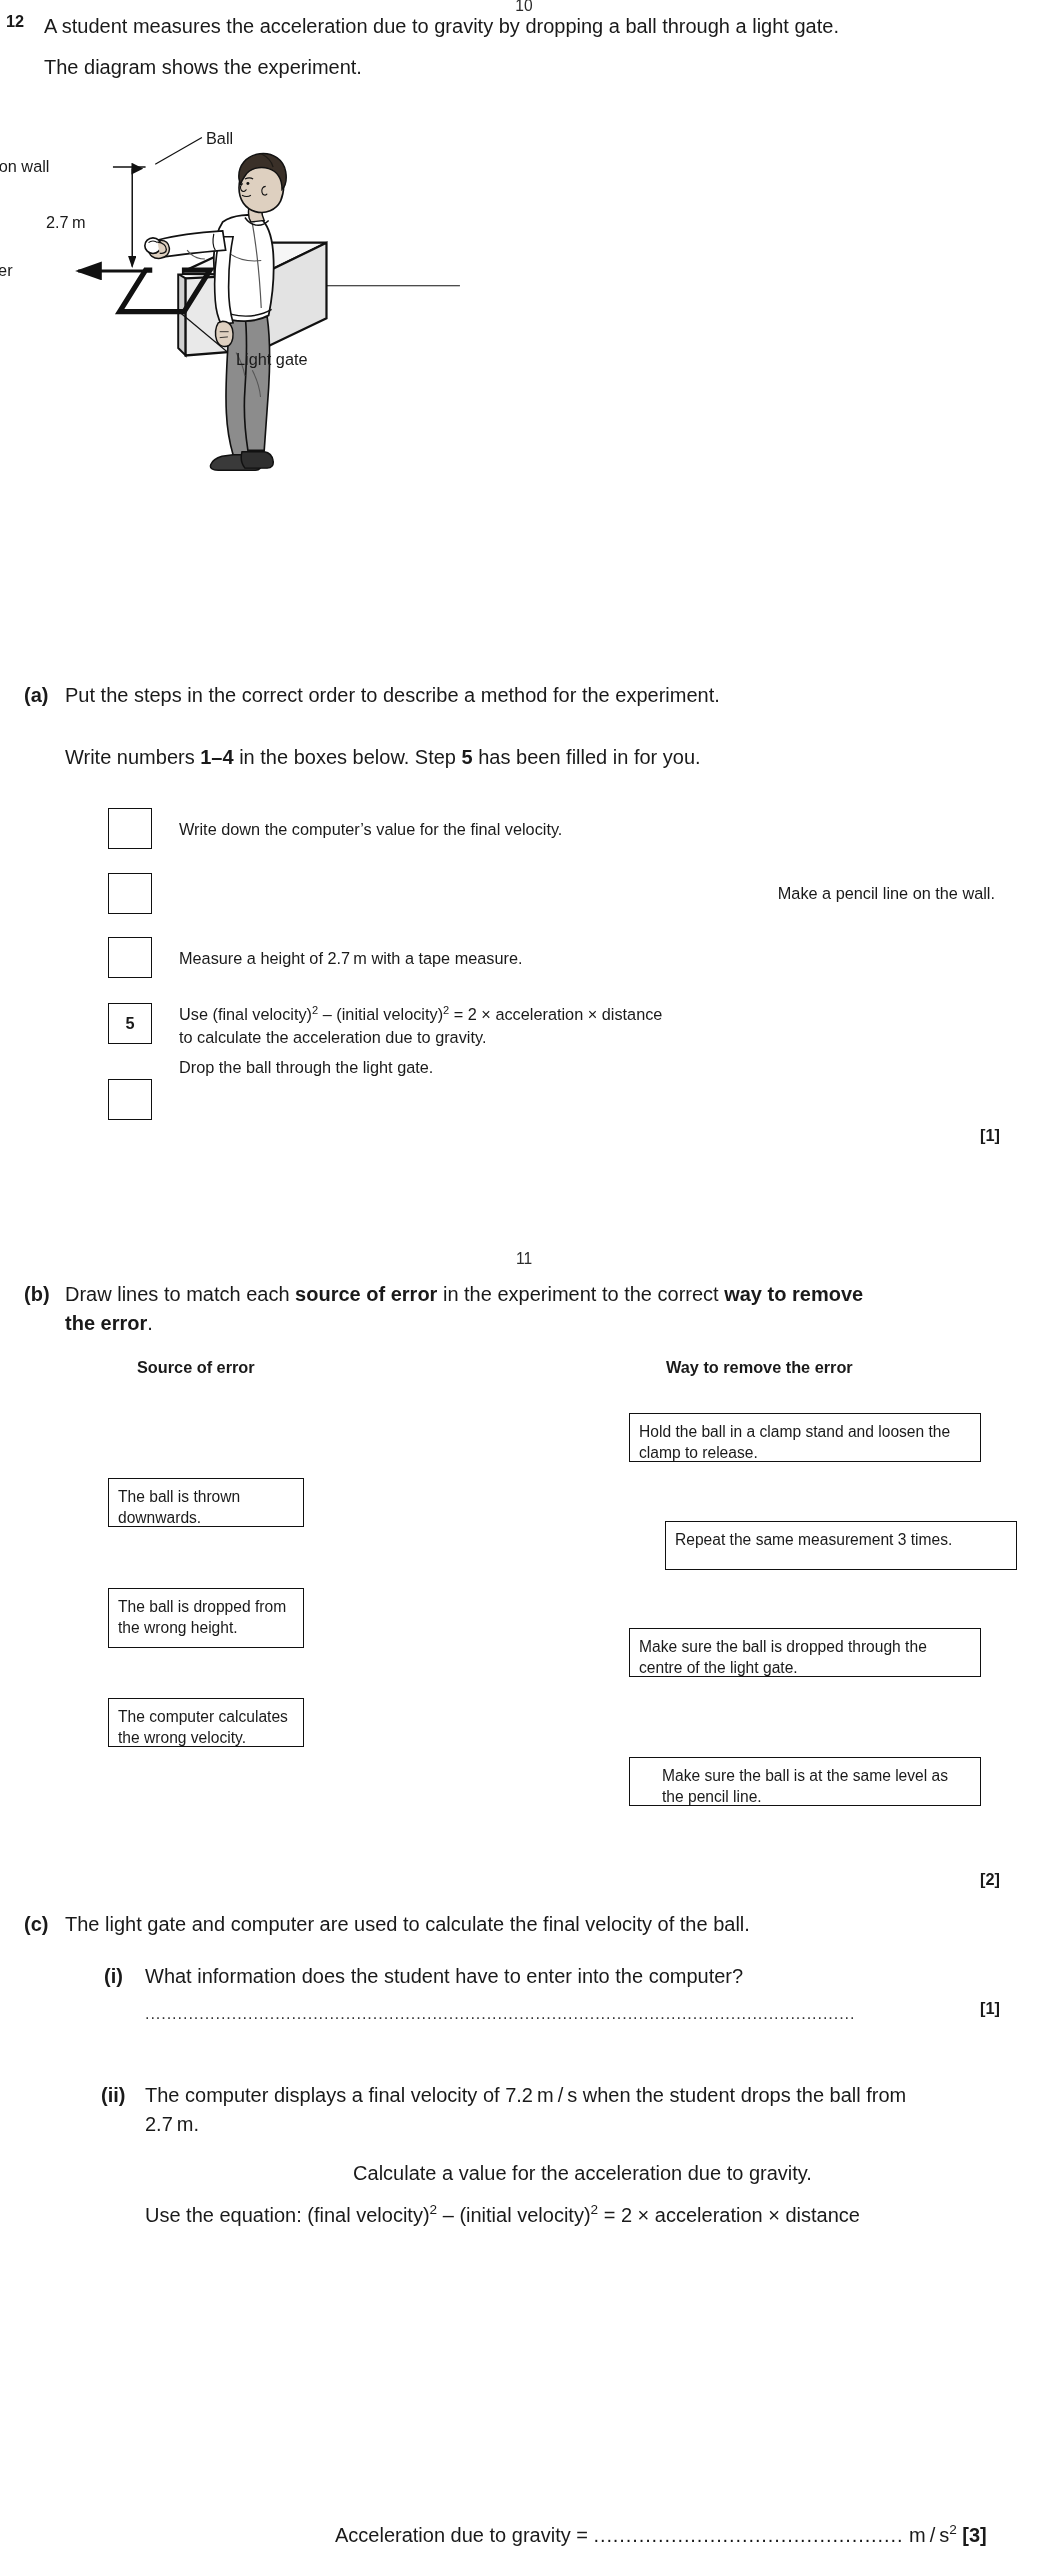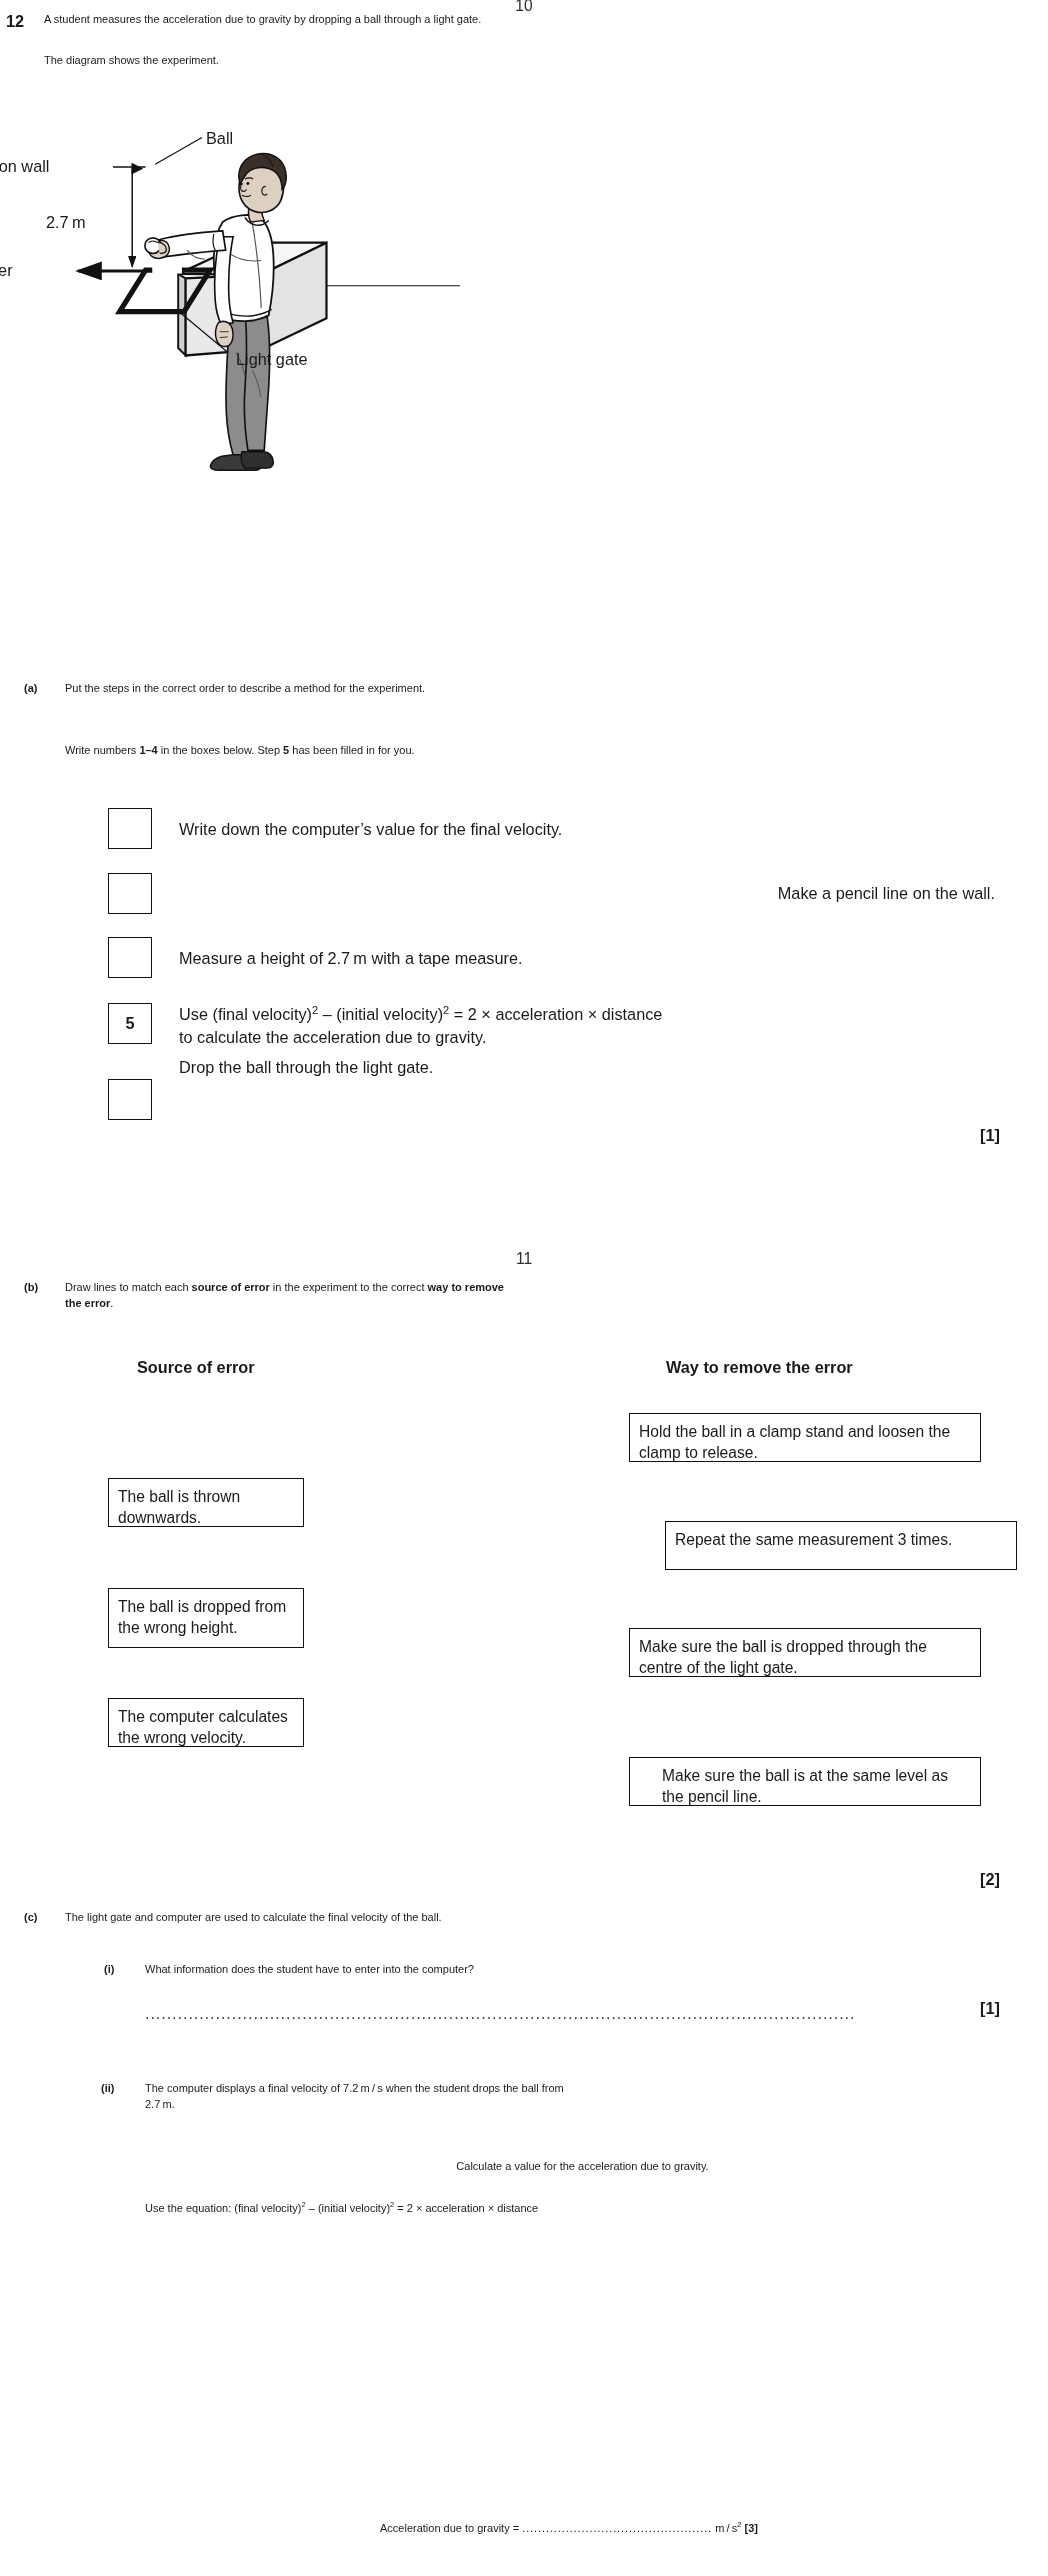--- a/index.html
+++ b/index.html
@@ -5,21 +5,21 @@
 <style>
   html,body{margin:0;padding:0;background:#fff;}
   body{
     width:1048px;height:2576px;position:relative;
     font-family:"Liberation Sans", sans-serif;
     color:#1a1a1a;
     -webkit-font-smoothing:antialiased;
   }
   .pg{position:absolute;left:0;right:0;text-align:center;font-size:15.6px;color:#2b2b2b;}
   .qnum{position:absolute;font-weight:bold;font-size:16.3px;}
-  .txt{position:absolute;font-size:11px;line-height:1.45;}
+  .txt{position:absolute;font-size:20px;line-height:1.45;}
   .b{font-weight:bold;}
   sup{font-size:0.68em;vertical-align:super;line-height:0;}
 
   
   .stepbox{
     position:absolute;width:42px;height:39px;border:1.2px solid #111;background:#fff;
     display:flex;align-items:center;justify-content:center;
     font-size:16.3px;font-weight:bold;
   }
   .steptext{position:absolute;font-size:16.3px;line-height:1.4;}
@@ -226,19 +226,19 @@
 <div class="txt b" style="left:101px;top:2081px;">(ii)</div>
 <div class="txt" style="left:145px;top:2081px;width:882px;">
   <span>The computer displays a final velocity of 7.2 m / s when the student drops the ball from</span><br>
   <span>2.7 m.</span>
 </div>
 <div class="txt" style="left:145px;top:2159px;width:875px;text-align:center;">Calculate a value for the acceleration due to gravity.</div>
 <div class="txt" style="left:145px;top:2201px;width:875px;">
   <span>Use the equation: (final velocity)</span><sup>2</sup><span> – (initial velocity)</span><sup>2</sup><span> = 2 × acceleration × distance</span>
 </div>
 
-<div class="txt" style="left:335px;top:2521px;white-space:nowrap;margin-left:45px;">
+<div class="txt" style="left:335px;top:2521px;white-space:nowrap;">
   <span>Acceleration due to gravity =</span>
   <span class="answer-dots" style="letter-spacing:0.9px;">................................................</span>
   <span><span>m / s</span><sup>2</sup></span>
   <span class="b">[3]</span>
 </div>
 
 
 </body></html>

